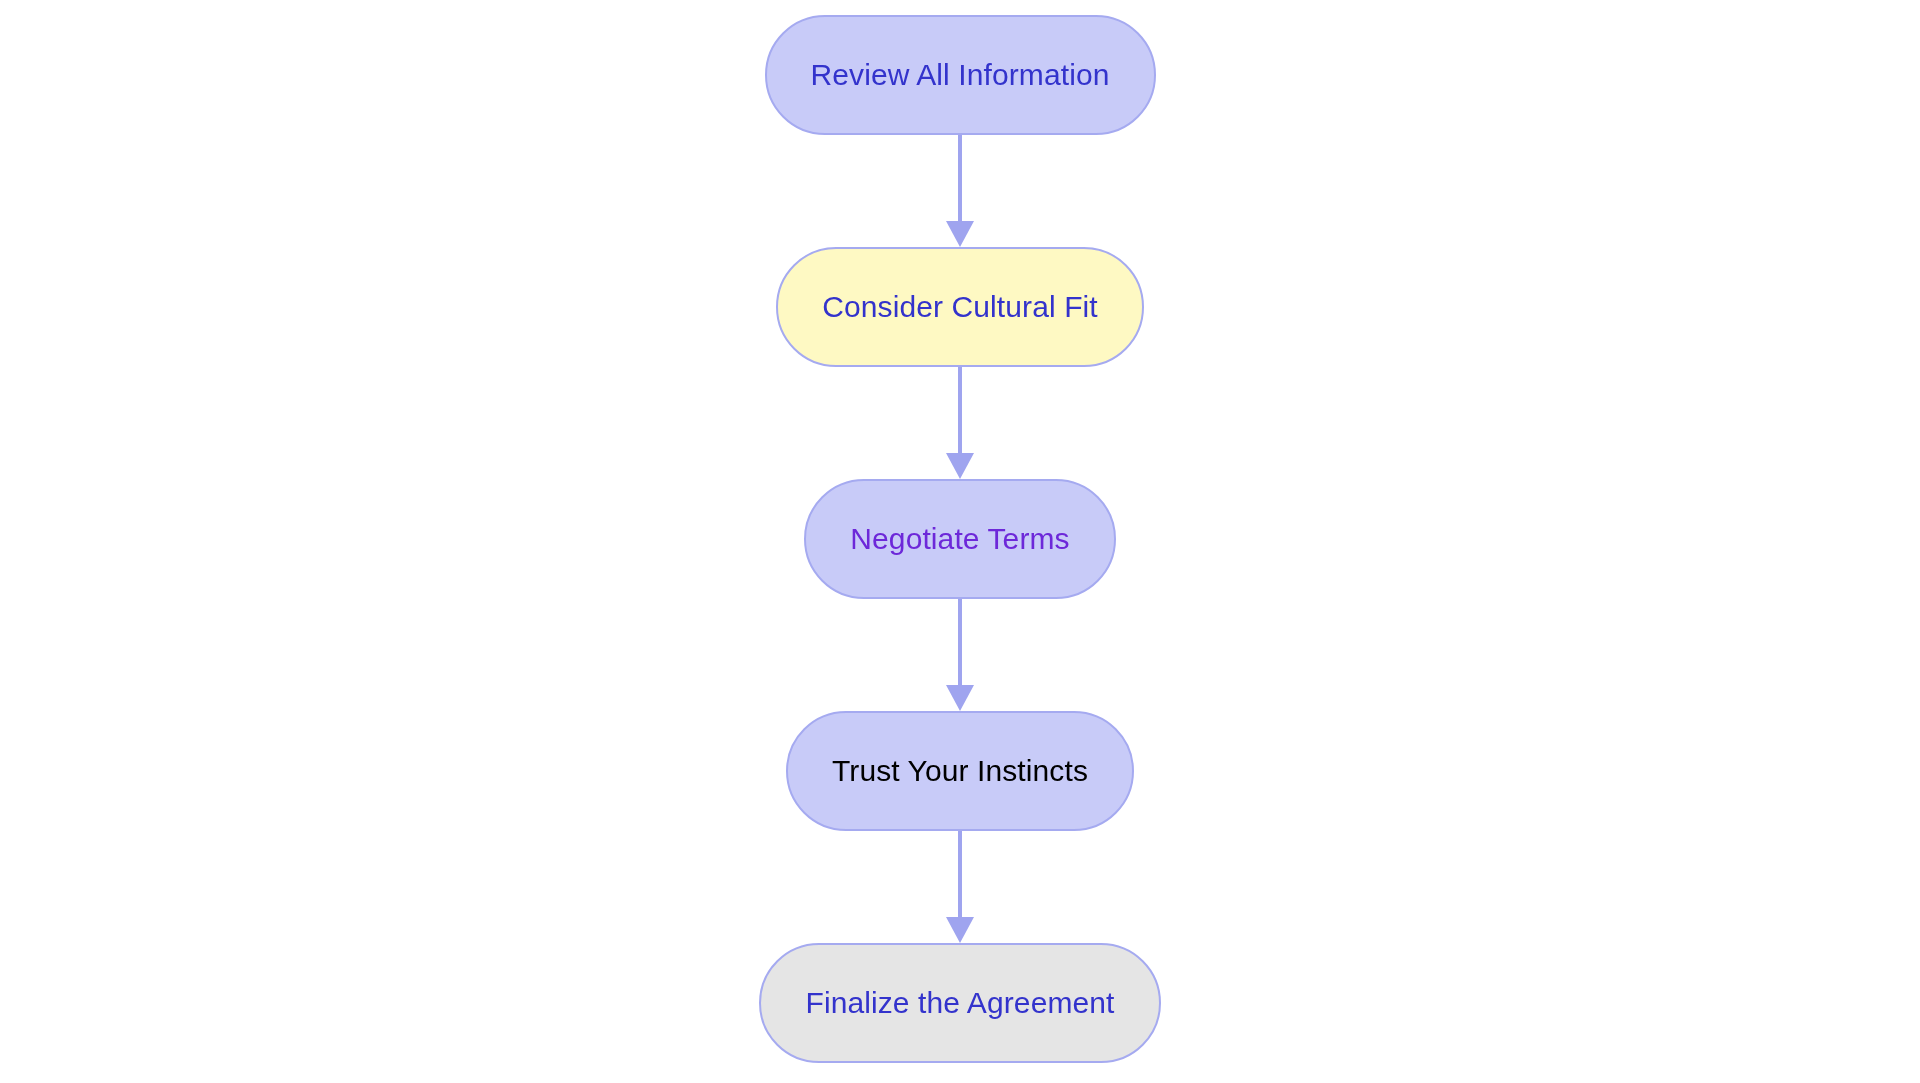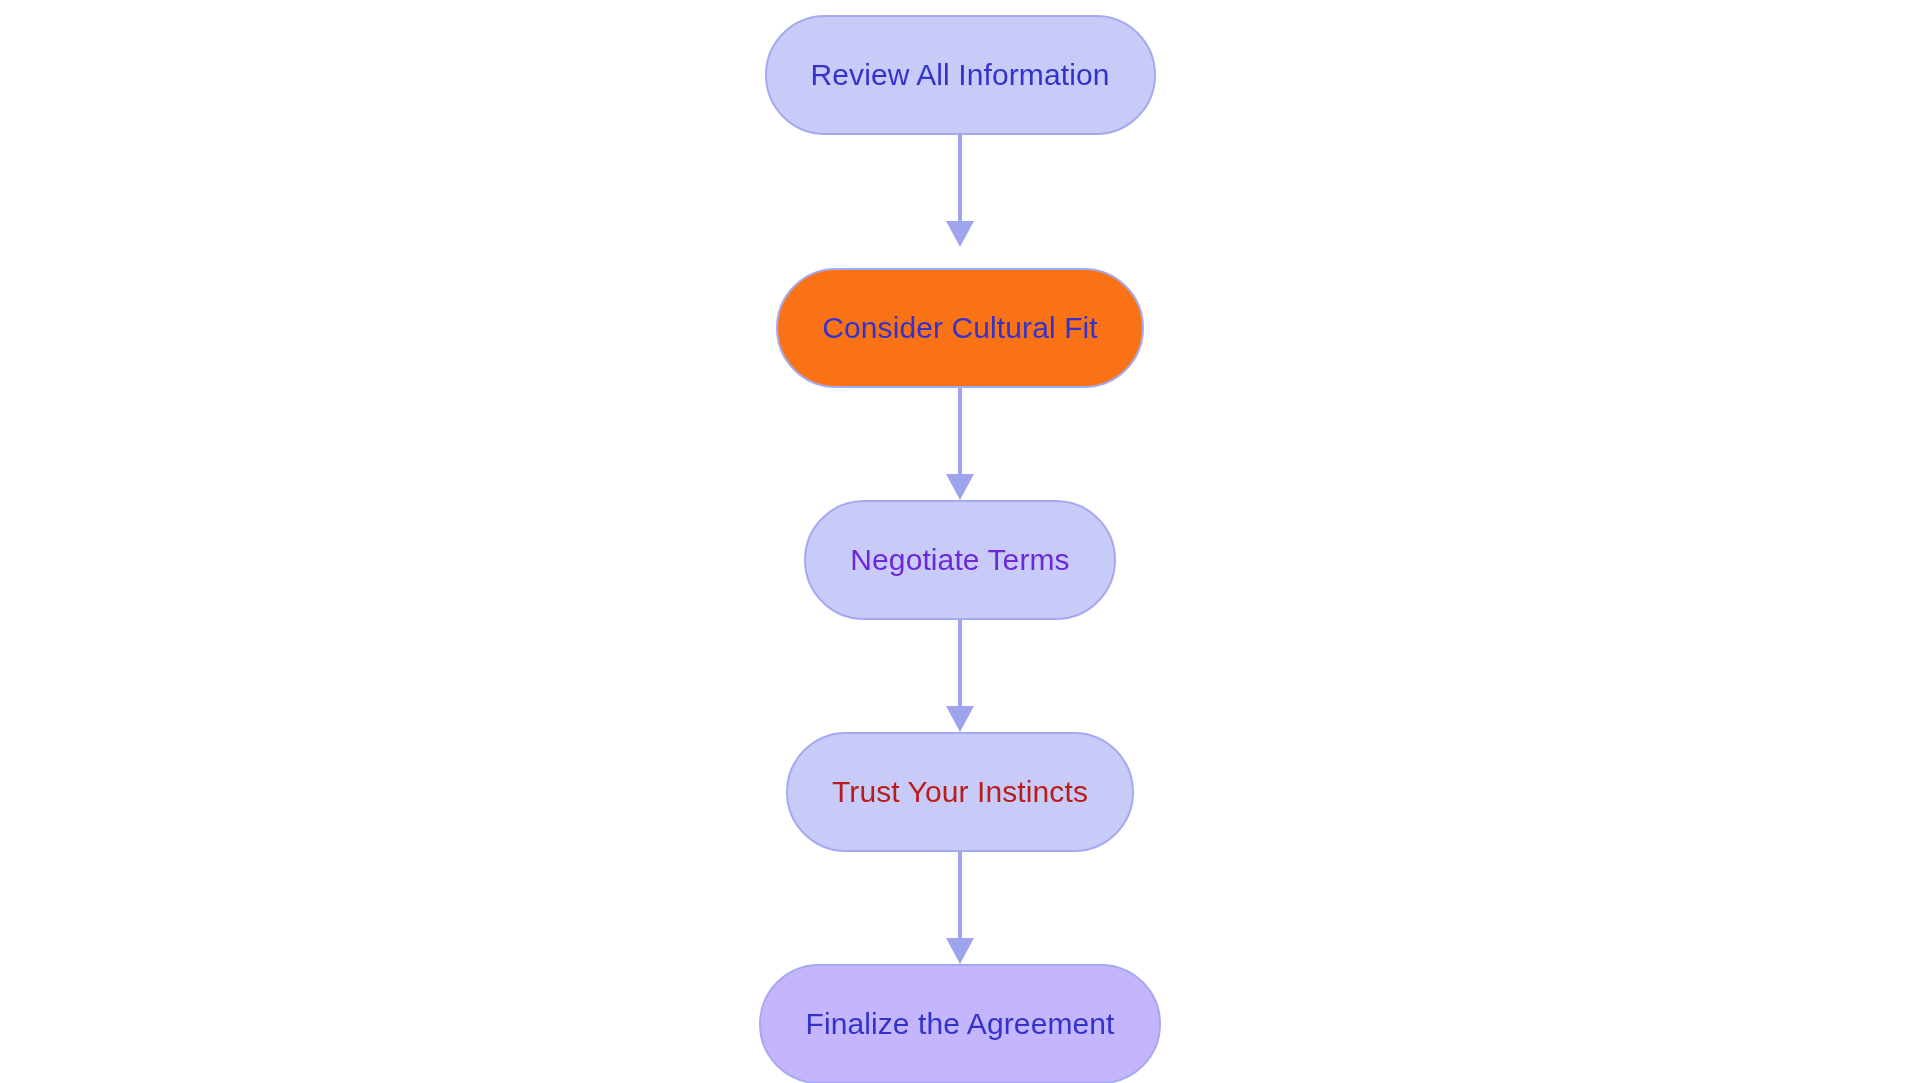--- a/index.html
+++ b/index.html
@@ -78,21 +78,21 @@
       <span class="flow-node-label" style="color: rgb(51, 51, 204);">Review All Information</span>
     </div>
 
     <div class="flow-connector">
       <svg width="30" height="112" viewBox="0 0 30 112" aria-hidden="true">
         <line x1="15" y1="0" x2="15" y2="88" stroke="#9fa4ef" stroke-width="4"></line>
         <polygon points="1,86 29,86 15,112" fill="#9fa4ef"></polygon>
       </svg>
     </div>
 
-    <div class="flow-node" style="background: #f97316; border-color: rgb(165, 170, 240); margin-top: 21px;">
+    <div class="flow-node" style="background: #fef9c3; border-color: rgb(165, 170, 240);">
       <span class="flow-node-label" style="color: rgb(51, 51, 204);">Consider Cultural Fit</span>
     </div>
 
     <div class="flow-connector">
       <svg width="30" height="112" viewBox="0 0 30 112" aria-hidden="true">
         <line x1="15" y1="0" x2="15" y2="88" stroke="#9fa4ef" stroke-width="4"></line>
         <polygon points="1,86 29,86 15,112" fill="#9fa4ef"></polygon>
       </svg>
     </div>
 
@@ -101,28 +101,28 @@
     </div>
 
     <div class="flow-connector">
       <svg width="30" height="112" viewBox="0 0 30 112" aria-hidden="true">
         <line x1="15" y1="0" x2="15" y2="88" stroke="#9fa4ef" stroke-width="4"></line>
         <polygon points="1,86 29,86 15,112" fill="#9fa4ef"></polygon>
       </svg>
     </div>
 
     <div class="flow-node" style="background: rgb(200, 203, 248); border-color: rgb(165, 170, 240);">
-      <span class="flow-node-label" style="color: #b91c1c;">Trust Your Instincts</span>
+      <span class="flow-node-label" style="color: #000000;">Trust Your Instincts</span>
     </div>
 
     <div class="flow-connector">
       <svg width="30" height="112" viewBox="0 0 30 112" aria-hidden="true">
         <line x1="15" y1="0" x2="15" y2="88" stroke="#9fa4ef" stroke-width="4"></line>
         <polygon points="1,86 29,86 15,112" fill="#9fa4ef"></polygon>
       </svg>
     </div>
 
-    <div class="flow-node" style="background: #c4b5fd; border-color: rgb(165, 170, 240);">
+    <div class="flow-node" style="background: #e5e5e5; border-color: rgb(165, 170, 240);">
       <span class="flow-node-label" style="color: rgb(51, 51, 204);">Finalize the Agreement</span>
     </div>
 
   </div>
 </div>
 
 </body></html>

